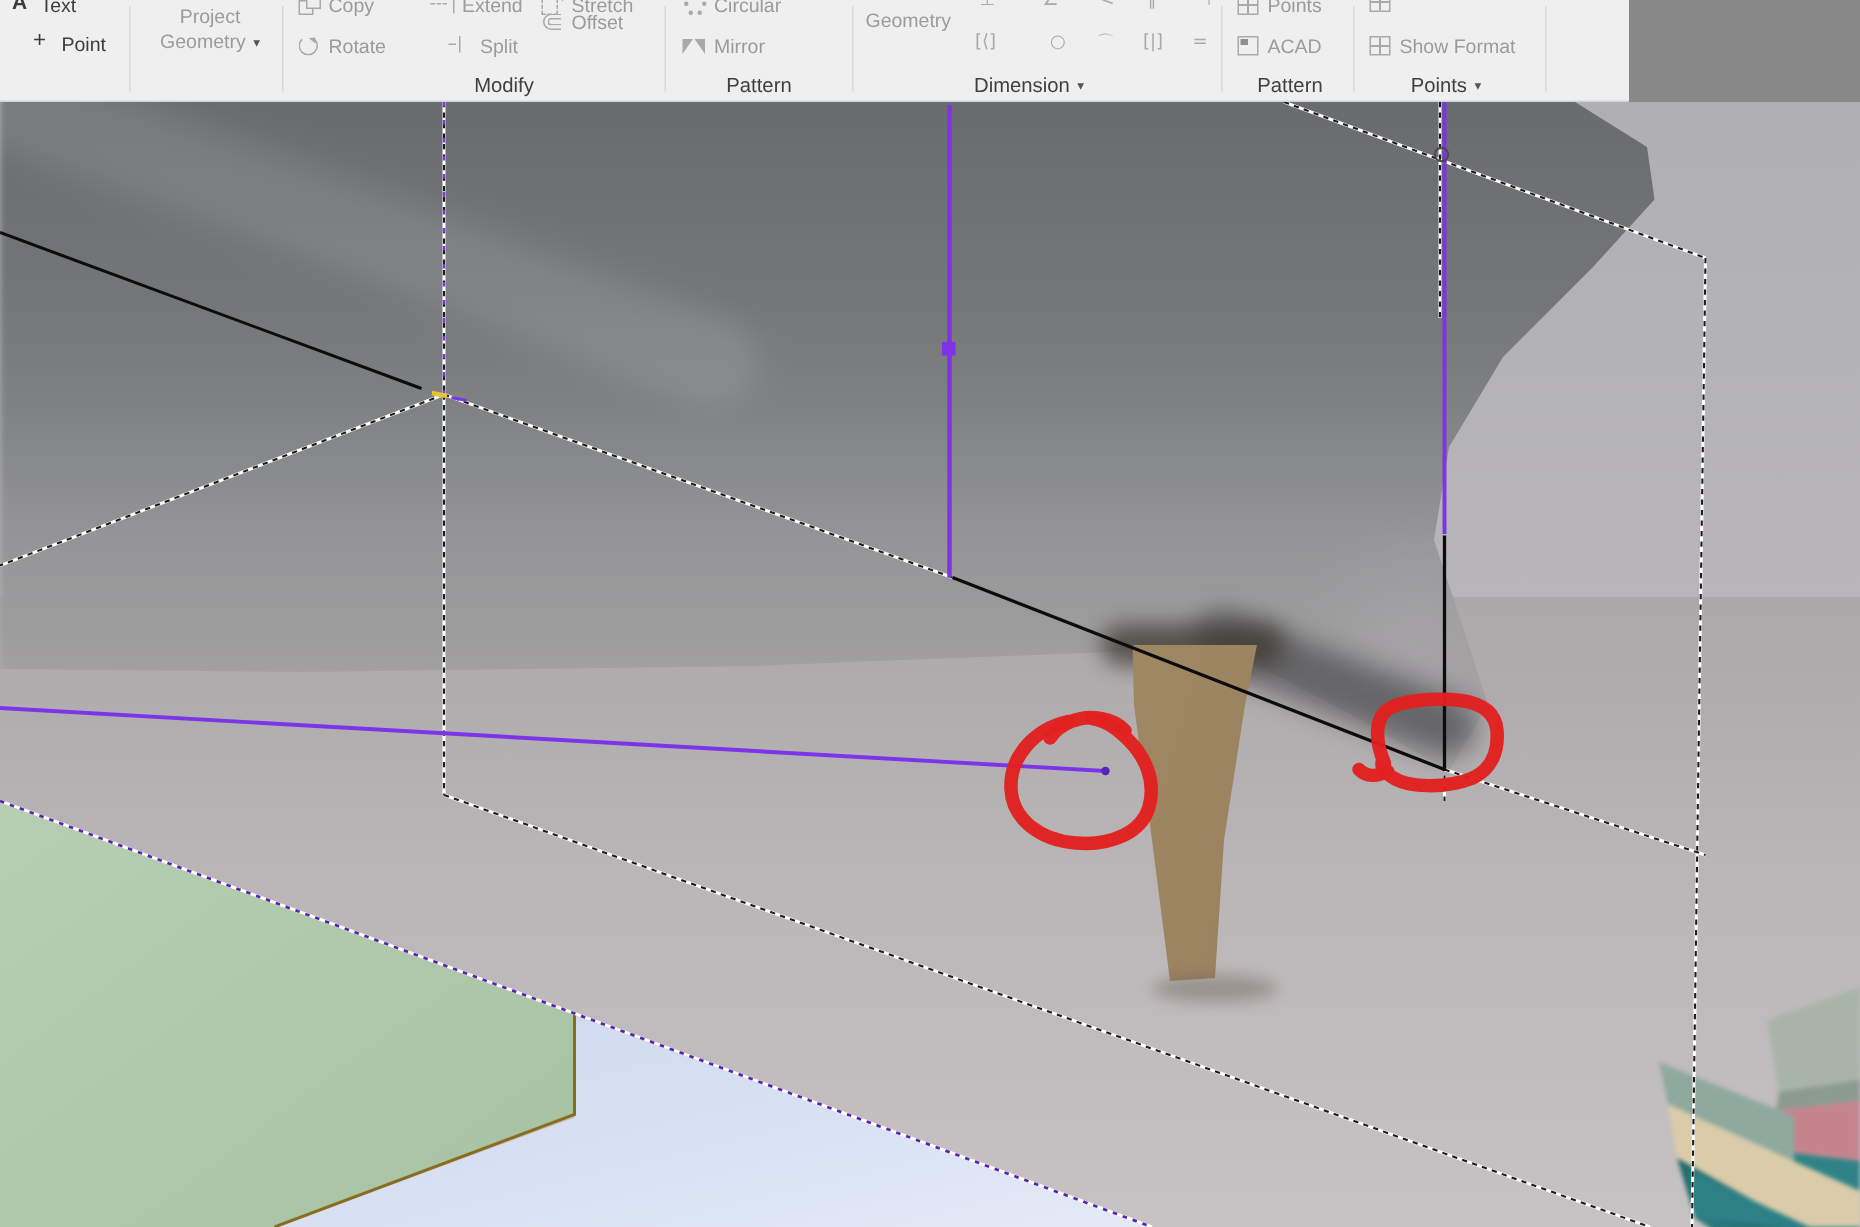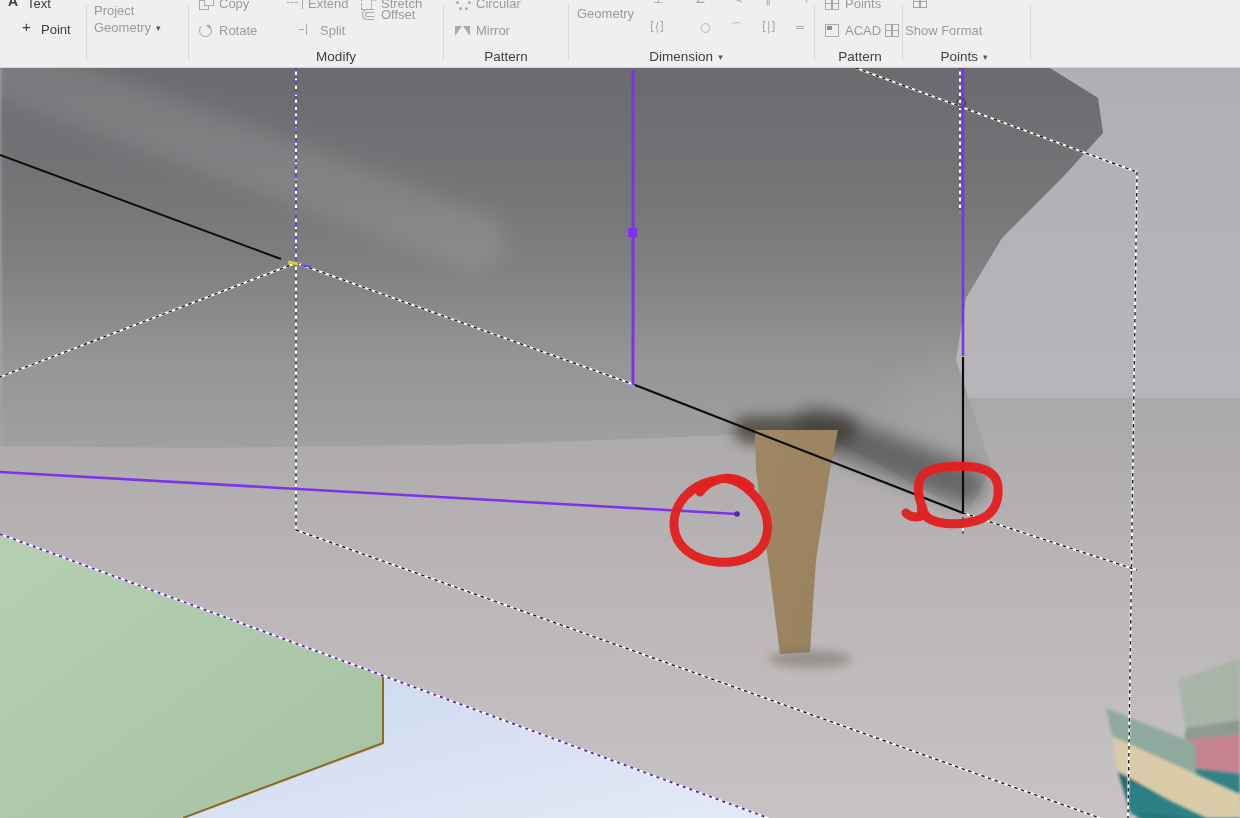--- a/index.html
+++ b/index.html
@@ -16,31 +16,31 @@
     --green-edge:#8a6c1e;
     --blue-face:#d3ddf0;
     --yellow-tick:#e6c52e;
   }
   *{margin:0;padding:0;box-sizing:border-box}
   html,body{width:1240px;height:818px;overflow:hidden;background:#888;
     font-family:"Liberation Sans","DejaVu Sans",sans-serif;}
   .app{position:relative;width:1240px;height:818px;overflow:hidden}
 
   
-  .ribbon{position:absolute;left:0;top:0;width:1240px;height:68px;
+  .ribbon{position:absolute;left:0;top:0;width:1086px;height:68px;
     background:var(--ribbon-bg);border-bottom:1px solid var(--ribbon-border);
     overflow:hidden;z-index:50}
   .vdiv{position:absolute;top:4px;bottom:6px;width:1px;background:#d9d9d9}
   .plabel{position:absolute;bottom:3px;font-size:13.5px;color:#3f3f3f;
     white-space:nowrap;transform:translateX(-50%)}
   .caret{display:inline-block;font-size:9px;color:#555;margin-left:5px;position:relative;top:-1px}
   .ritem{position:absolute;display:flex;align-items:center;gap:5px;font-size:13px;
     color:var(--txt-dis);white-space:nowrap;height:20px}
   .ritem.en{color:var(--txt-en)}
-  .rbig{position:absolute;font-size:13px;color:var(--txt-dis);line-height:17px}
+  .rbig{position:absolute;font-size:13px;color:var(--txt-dis);text-align:center;line-height:17px}
 
   
   .ic{width:16px;height:16px;display:inline-block;position:relative;flex:none}
   .ic-A::before{content:"A";position:absolute;left:2px;top:-2px;font-size:14px;font-weight:bold;color:#3c3c3c}
   .ic-plus::before{content:"+";position:absolute;left:2px;top:-3px;font-size:15px;color:#3c3c3c}
   .ic-copy::before{content:"";position:absolute;left:1px;top:5px;width:8px;height:8px;border:1.4px solid var(--ico)}
   .ic-copy::after{content:"";position:absolute;left:6px;top:1px;width:8px;height:8px;border:1.4px solid var(--ico);background:var(--ribbon-bg)}
   .ic-rotate::before{content:"";position:absolute;left:1px;top:2px;width:11px;height:11px;border:1.6px solid var(--ico);border-radius:50%;border-top-color:transparent}
   .ic-rotate::after{content:"";position:absolute;left:9px;top:0;border:3.5px solid transparent;border-bottom-color:var(--ico);transform:rotate(40deg)}
   .ic-extend::before{content:"";position:absolute;left:0;top:7px;width:11px;border-top:1.6px dashed var(--ico)}
@@ -179,21 +179,21 @@
     <div class="ritem" style="left:824px;top:20px">
       <span class="ic ic-acad"></span>
       <span>ACAD</span>
     </div>
     <div class="plabel" style="left:860px">Pattern</div>
     <div class="vdiv" style="left:902px"></div>
 
     <div class="ritem" style="left:912px;top:-9px">
       <span class="ic ic-grid"></span>
     </div>
-    <div class="ritem" style="left:884px;top:20px">
+    <div class="ritem" style="left:912px;top:20px">
       <span class="ic ic-grid"></span>
       <span>Show Format</span>
     </div>
     <div class="plabel" style="left:964px"><span>Points</span><span class="caret">▾</span></div>
     <div class="vdiv" style="left:1030px"></div>
   </div>
 
   <div class="scene">
     <div class="floor"></div>
     <div class="sofa">

